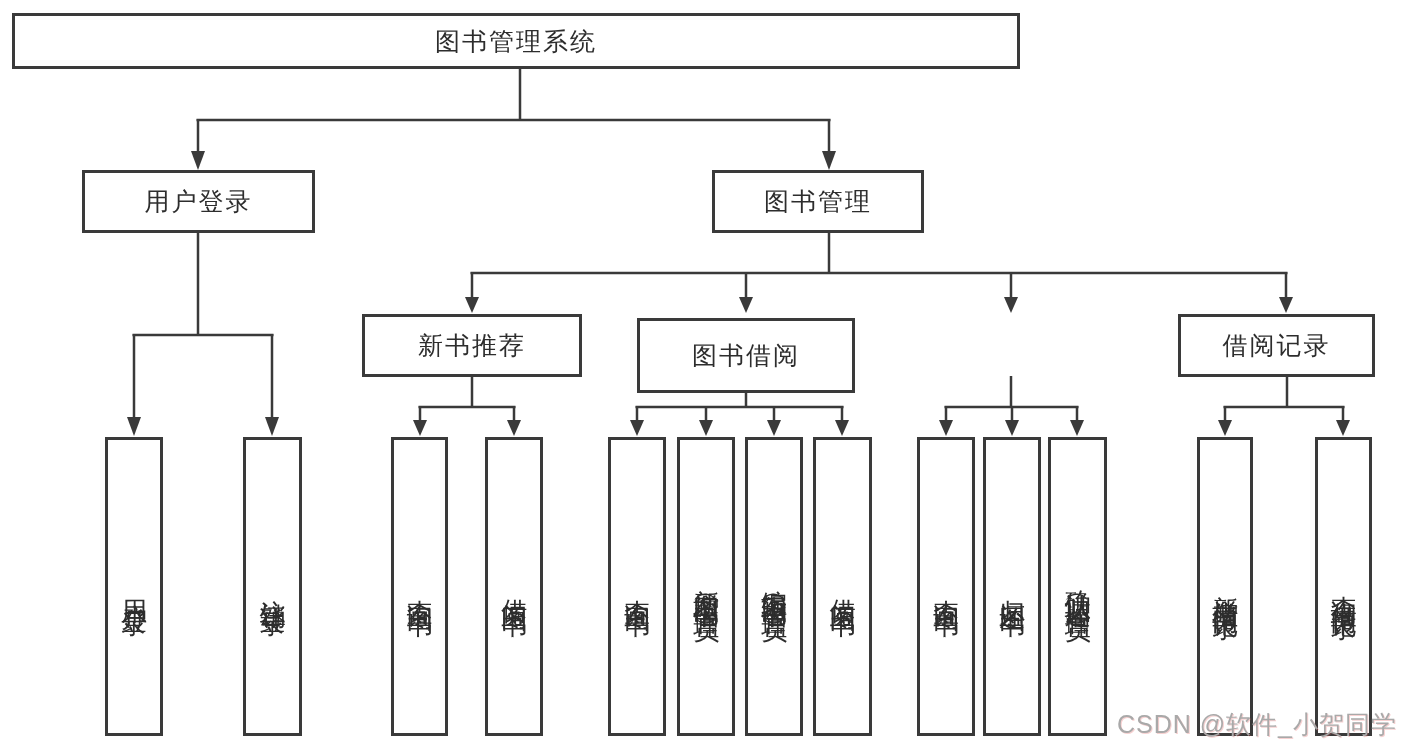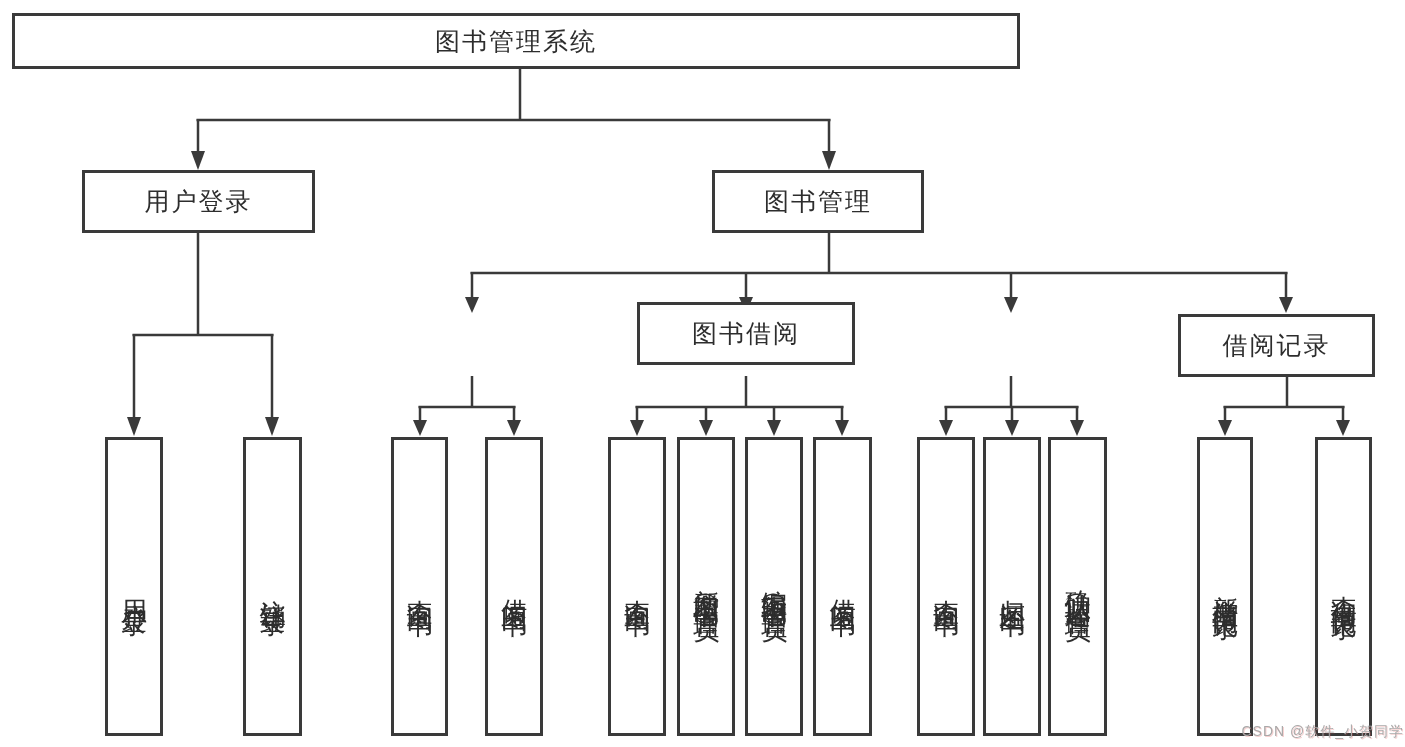--- a/index.html
+++ b/index.html
@@ -13,22 +13,22 @@
     display:flex;align-items:center;justify-content:center;
   }
   .h{font-size:25px;letter-spacing:2px;}
   .root{border-width:3px;}
   .v{top:437px;height:299px;}
   .vt{
     writing-mode:vertical-rl;text-orientation:mixed;
     font-size:26px;line-height:1.05;letter-spacing:4px;white-space:nowrap;
   }
   .watermark{
-    position:absolute;right:1px;bottom:6px;
-    font-size:14px;letter-spacing:1px;color:#a9a9a9;
+    position:absolute;right:8px;bottom:6px;
+    font-size:25px;letter-spacing:1px;color:#a9a9a9;
     text-shadow:1px 1px 0 rgba(227,88,88,0.28);
     pointer-events:none;
   }
 </style>
 </head>
 <body>
 
 <div id="canvas">
 
   <svg id="wires" viewBox="0 0 1405 747" xmlns="http://www.w3.org/2000/svg">
@@ -95,21 +95,22 @@
       <polygon points="1218,420 1232,420 1225,436"></polygon>
       <polygon points="1336,420 1350,420 1343,436"></polygon>
     </g>
   </svg>
 
   <div class="box h root" style="left:12px;top:13px;width:1008px;height:56px">图书管理系统</div>
 
   <div class="box h" style="left:82px;top:170px;width:233px;height:63px">用户登录</div>
   <div class="box h" style="left:712px;top:170px;width:212px;height:63px">图书管理</div>
 
-  <div class="box h" style="left:637px;top:302px;width:218px;height:63px">图书借阅</div>
+  <div class="box h" style="left:362px;top:314px;width:220px;height:63px">新书推荐</div>
+  <div class="box h" style="left:637px;top:318px;width:218px;height:75px">图书借阅</div>
   <div class="box h" style="left:1178px;top:314px;width:197px;height:63px">借阅记录</div>
 
   <div class="box v" style="left:105px;width:58px">
     <span class="vt">用户登录</span>
   </div>
   <div class="box v" style="left:243px;width:59px">
     <span class="vt">注销登录</span>
   </div>
 
   <div class="box v" style="left:391px;width:57px">

